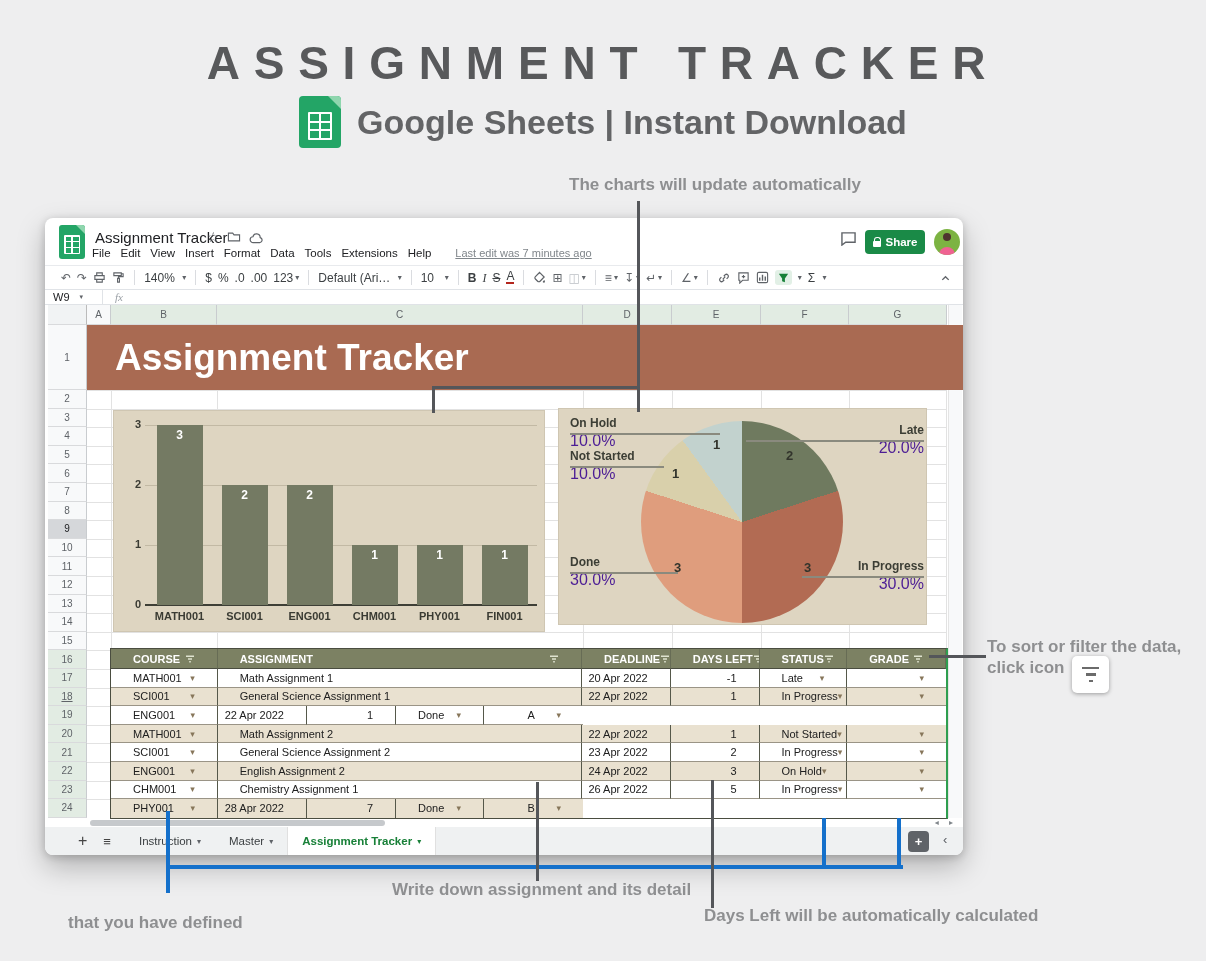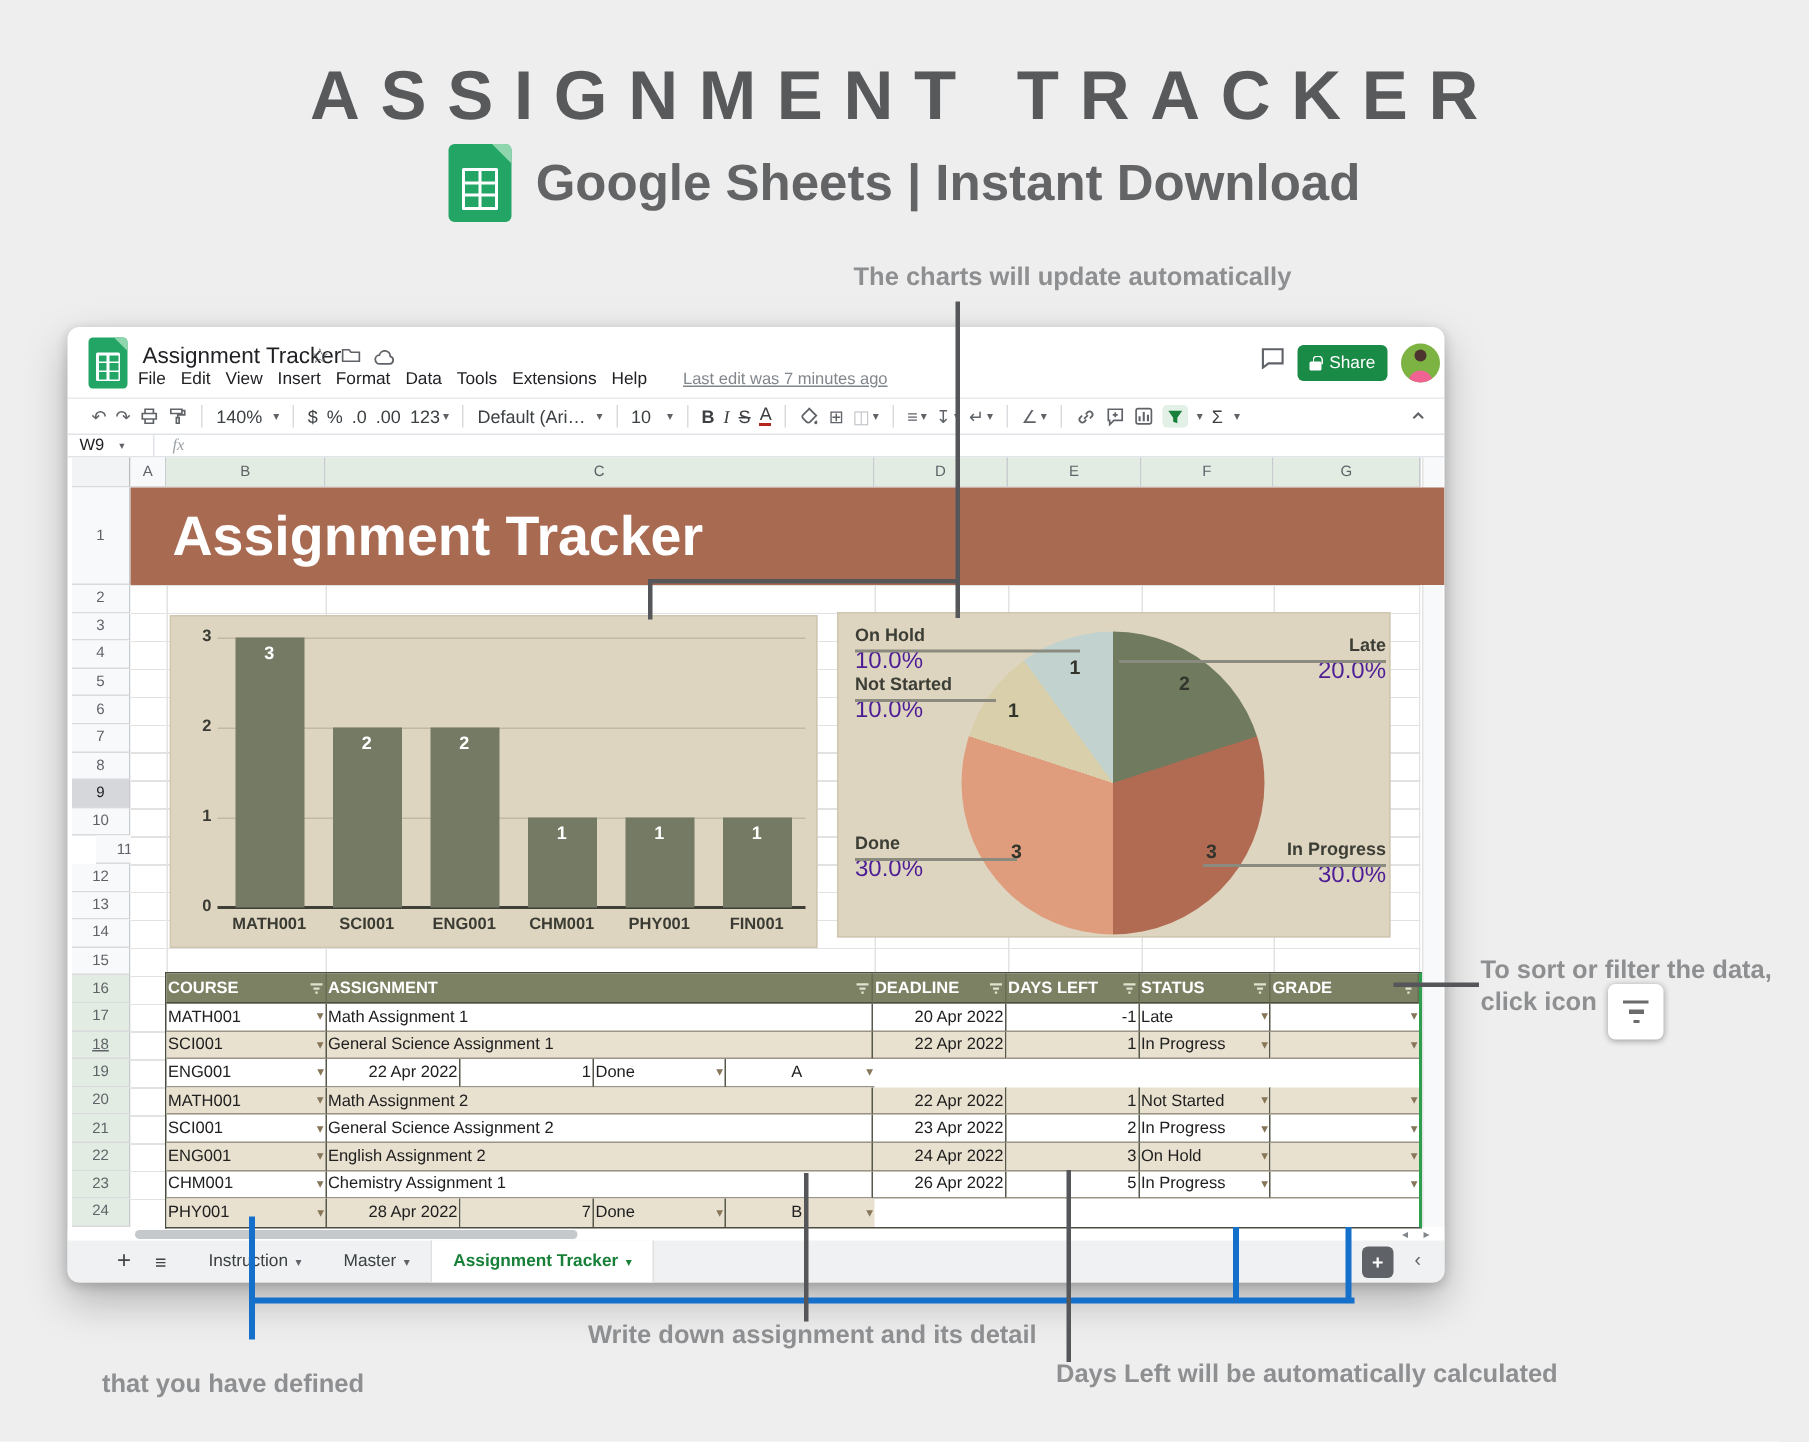--- a/index.html
+++ b/index.html
@@ -27,21 +27,21 @@
   .sort-icon i:nth-child(1){width:17px}.sort-icon i:nth-child(2){width:10px}.sort-icon i:nth-child(3){width:4px}
   
   .window{position:absolute;left:45px;top:218px;width:918px;height:637px;background:#fff;border-radius:8px;box-shadow:0 12px 28px rgba(0,0,0,.25),0 2px 8px rgba(0,0,0,.18);z-index:10;overflow:hidden}
   .titlebar{position:absolute;left:0;top:0;width:100%;height:46px}
   .doc-title{position:absolute;left:50px;top:11px;font-size:15px;font-weight:500;color:#202124}
   .tb-ic{position:absolute;color:#5f6368;font-size:14px;line-height:14px}
   .menubar{position:absolute;left:47px;top:29px;display:flex;gap:10px;font-size:11.5px;color:#202124;align-items:center}
   .menu-item{cursor:default}
   .last-edit{margin-left:14px;color:#80868b;font-size:11px;text-decoration:underline}
   .comment-ic{position:absolute;left:795px;top:13px}
-  .share-btn{position:absolute;left:820px;top:12px;width:60px;height:24px;background:#1a8a47;border-radius:4px;display:flex;align-items:center;justify-content:center;gap:5px;color:#fff;font-size:11.5px;font-weight:normal}
+  .share-btn{position:absolute;left:820px;top:12px;width:60px;height:24px;background:#1a8a47;border-radius:4px;display:flex;align-items:center;justify-content:center;gap:5px;color:#fff;font-size:11.5px;font-weight:bold}
   .lock{width:8px;height:6px;background:#fff;border-radius:1px;position:relative;margin-top:3px}
   .lock:before{content:"";position:absolute;top:-4px;left:1.5px;width:5px;height:5px;border:1.3px solid #fff;border-bottom:none;border-radius:3px 3px 0 0}
   .avatar{position:absolute;left:889px;top:11px;width:26px;height:26px;border-radius:50%;background:#7cb342;overflow:hidden}
   .avatar:before{content:"";position:absolute;top:4px;left:9px;width:8px;height:8px;background:#4e342e;border-radius:50%}
   .avatar:after{content:"";position:absolute;bottom:-2px;left:5px;width:16px;height:10px;background:#ef6292;border-radius:8px 8px 0 0}
   
   .toolbar{position:absolute;left:0;top:47px;width:100%;height:24px;border-top:1px solid #e8eaed;display:flex;align-items:center;gap:6px;padding-left:16px;font-size:11px;color:#444}
   .toolbar .tdiv{width:1px;height:15px;background:#dadce0;margin:0 3px}
   .tbtn{display:flex;align-items:center;gap:2px;color:#5f6368;font-size:12px;line-height:12px}
   .tbtn.txt{color:#3c4043}
@@ -86,21 +86,21 @@
   .plabel{position:absolute;z-index:5;line-height:14px}
   .pl-name{display:block;font-size:12px;font-weight:bold;color:#3c3e35}
   .pl-pct{display:block;font-size:16px;color:#4c1d95}
   .pleader{position:absolute;height:1.5px;background:#8a8a7e;z-index:5}
   .plabel.r{text-align:right}
   
   .table{position:absolute;left:65px;top:430px;width:838px;z-index:5;border:1.5px solid #4a4d40;border-right:2.5px solid #2e9e4f;background:#fff}
   .trow{display:flex;height:18.6px}
   .trow.hdr{height:20px;background:#7c8163}
   .trow.beige .tc{background:#e9e1d0}
-  .tc{height:100%;border-right:1px solid #55584a;border-bottom:1px solid #9a9486;display:flex;align-items:center;font-size:11px;color:#202020;padding:0 1px;position:relative;overflow:hidden;white-space:nowrap}
+  .tc{height:100%;border-right:1px solid #55584a;border-bottom:1px solid #9a9486;display:flex;align-items:center;font-size:11px;color:#202020;padding:0 22px;position:relative;overflow:hidden;white-space:nowrap}
   .tc:last-child{border-right:none}
   .trow:last-child .tc{border-bottom:none}
   .trow.hdr .tc{color:#fff;font-weight:bold;border-right:1px solid #676c55;border-bottom:1px solid #4a4d40;justify-content:flex-start}
   .tc .cellarrow{font-size:9px;color:#87765a;margin-left:auto}
   .tc.a-right{justify-content:flex-end}
   .tc.a-center{justify-content:center}
   .tc.a-center .celltext{margin-left:auto}
   .hfilter{margin-left:auto;display:flex}
   
   .hscroll{position:absolute;left:0;top:600px;width:100%;height:9px;background:#fff}
@@ -307,21 +307,21 @@
           <div class="gcell" style="left: 0px; top: 20px; width: 39px; height: 65px;">1</div>
           <div class="gcell" style="left: 0px; top: 85px; width: 39px; height: 18.6px;">2</div>
           <div class="gcell" style="left: 0px; top: 103.6px; width: 39px; height: 18.6px;">3</div>
           <div class="gcell" style="left: 0px; top: 122.2px; width: 39px; height: 18.6px;">4</div>
           <div class="gcell" style="left: 0px; top: 140.8px; width: 39px; height: 18.6px;">5</div>
           <div class="gcell" style="left: 0px; top: 159.4px; width: 39px; height: 18.6px;">6</div>
           <div class="gcell" style="left: 0px; top: 178px; width: 39px; height: 18.6px;">7</div>
           <div class="gcell" style="left: 0px; top: 196.6px; width: 39px; height: 18.6px;">8</div>
           <div class="gcell sel" style="left: 0px; top: 215.2px; width: 39px; height: 18.6px;">9</div>
           <div class="gcell" style="left: 0px; top: 233.8px; width: 39px; height: 18.6px;">10</div>
-          <div class="gcell" style="left: 16px; top: 252.4px; width: 39px; height: 18.6px;">11</div>
+          <div class="gcell" style="left: 0px; top: 252.4px; width: 39px; height: 18.6px;">11</div>
           <div class="gcell" style="left: 0px; top: 271px; width: 39px; height: 18.6px;">12</div>
           <div class="gcell" style="left: 0px; top: 289.6px; width: 39px; height: 18.6px;">13</div>
           <div class="gcell" style="left: 0px; top: 308.2px; width: 39px; height: 18.6px;">14</div>
           <div class="gcell" style="left: 0px; top: 326.8px; width: 39px; height: 18.6px;">15</div>
           <div class="gcell green" style="left: 0px; top: 345.4px; width: 39px; height: 18.6px;">16</div>
           <div class="gcell green" style="left: 0px; top: 364px; width: 39px; height: 18.6px;">17</div>
           <div class="gcell green" style="left: 0px; top: 382.6px; width: 39px; height: 18.6px; text-decoration: underline;">18</div>
           <div class="gcell green" style="left: 0px; top: 401.2px; width: 39px; height: 18.6px;">19</div>
           <div class="gcell green" style="left: 0px; top: 419.8px; width: 39px; height: 18.6px;">20</div>
           <div class="gcell green" style="left: 0px; top: 438.4px; width: 39px; height: 18.6px;">21</div>

